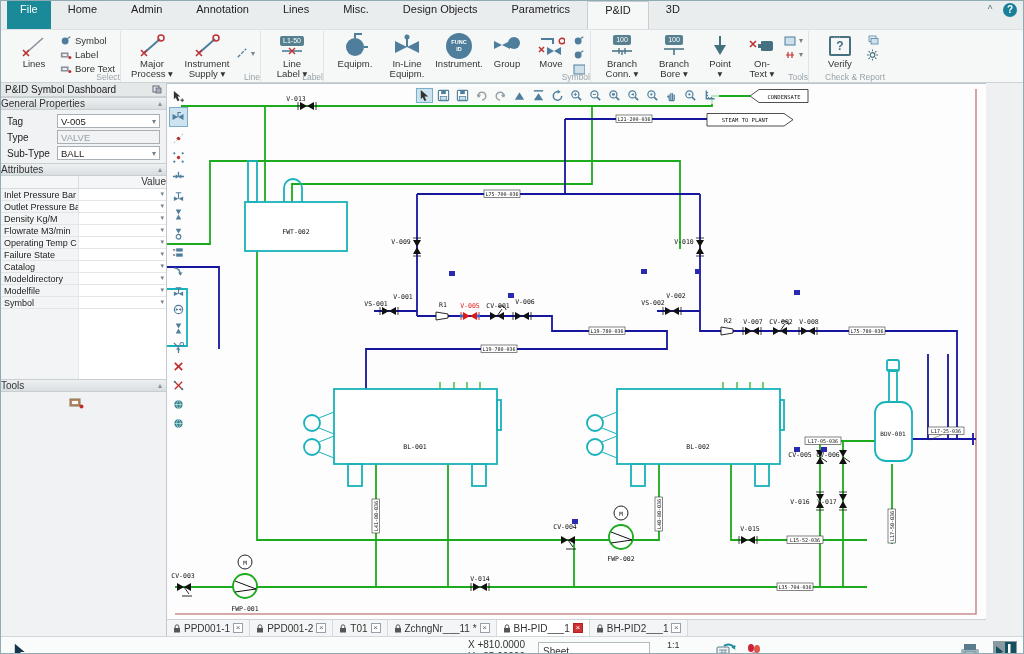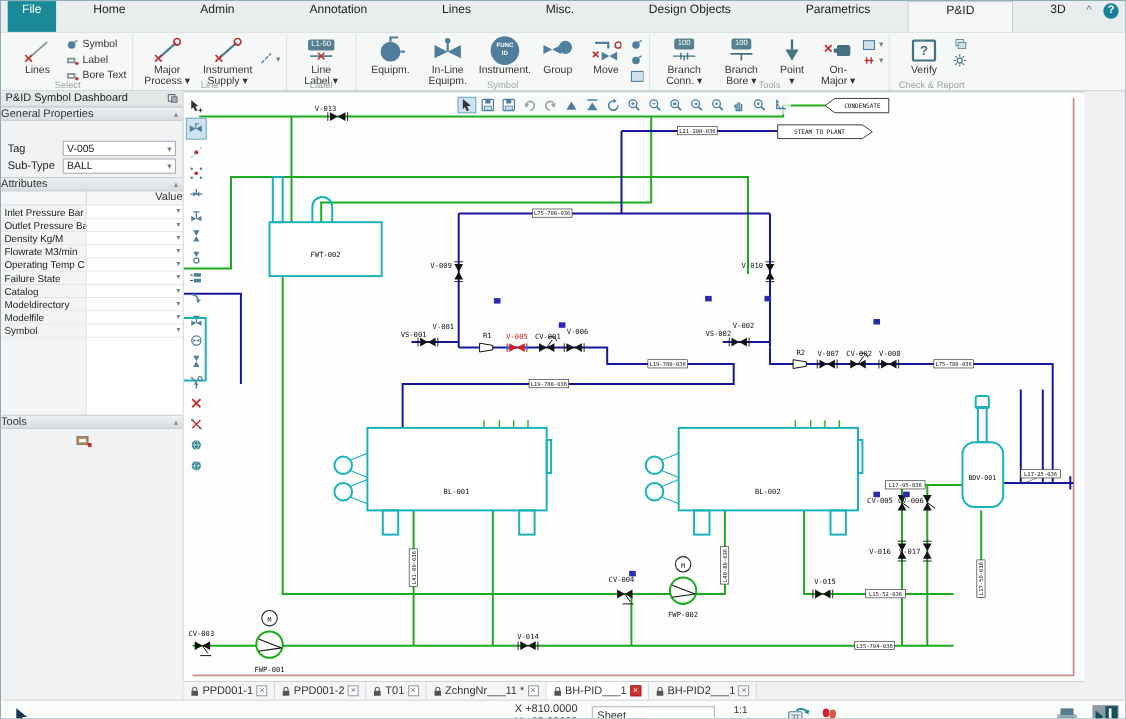--- a/index.html
+++ b/index.html
@@ -1,44 +1,44 @@
 <!DOCTYPE html>
 <html><head>
 <meta charset="utf-8">
 <style>
 *{box-sizing:border-box;margin:0;padding:0}
 html,body{width:1024px;height:654px;font-family:"Liberation Sans",sans-serif;background:#dfe4e6}
 .window{width:1024px;height:654px;position:relative;background:#eef0f1;overflow:hidden;border:1px solid #8fabb4}
 
 .tabstrip{height:29px;display:flex;align-items:stretch;background:#e9edee;padding-left:6px;position:relative;border-bottom:1px solid #dce1e3}
-.tab{padding:2px 34px;font-size:11px;color:#222;cursor:default}
+.tab{padding:2px 17px;font-size:11px;color:#222;cursor:default}
 .tab.file{background:#1a8a99;color:#fff;padding:2px 13px}
 .tab.active{background:#f6f8f8;border:1px solid #c8cdd0;border-bottom:none}
 .winicons{position:absolute;right:6px;top:2px;display:flex;gap:6px;align-items:center}
 .chev{width:14px;height:14px;color:#55707c;font-size:10px;text-align:center;line-height:14px}
 .helpdot{width:14px;height:14px;border-radius:50%;background:#1a7f99;color:#fff;font-size:10px;font-weight:bold;text-align:center;line-height:14px}
 
 .ribbon{height:53px;background:#f6f8f8;border-bottom:1px solid #ccd2d5;display:flex;padding:1px 2px 0;overflow:hidden}
 .rgroup{position:relative;display:flex;align-items:flex-start;padding:1px 5px 10px;border-right:1px solid #e0e4e6}
-.gtitle{position:absolute;bottom:0;left:0;right:0;text-align:center;font-size:8.5px;color:#9aa3a8;white-space:nowrap}
+.gtitle{position:absolute;bottom:0;left:0;right:0;text-align:right;font-size:8.5px;color:#9aa3a8;white-space:nowrap}
 .rbig{width:52px;display:flex;flex-direction:column;align-items:center;font-size:9.5px;color:#333;text-align:center;line-height:1.08;white-space:pre-line}
 .rbig .ric{height:27px;display:flex;align-items:center;justify-content:center}
 .rcol{display:flex;flex-direction:column;justify-content:flex-start;gap:1px;padding-top:2px}
 .rsmall{display:flex;align-items:center;gap:3px;font-size:9.5px;color:#333;height:13px;white-space:nowrap}
 .badge{background:#56808f;color:#fff;font-size:7px;padding:0 3px;border-radius:2px;line-height:10px;height:10px;display:inline-block}
 .funcid{width:26px;height:26px;border-radius:50%;background:#4e7e9c;color:#fff;font-size:5.5px;line-height:1.2;display:flex;flex-direction:column;align-items:center;justify-content:center;font-weight:bold}
 .verifyic{width:22px;height:20px;border:2px solid #44707f;border-radius:2px;color:#44707f;font-size:12px;font-weight:bold;text-align:center;line-height:16px;position:relative}
 .verifyic i{position:absolute;top:-8px;left:2px;font-style:normal;font-size:8px;letter-spacing:1px;color:#9aa}
 
 .main{display:flex;height:553px}
 .sidepanel{width:166px;background:#f0f2f3;display:flex;flex-direction:column;border-right:1px solid #c3c9cc}
 .sp-title{height:14px;background:#e4e8e9;border-bottom:1px solid #ccd1d4;font-size:10px;padding:1px 4px;display:flex;justify-content:space-between;align-items:center;color:#222}
 .sp-sec{height:13px;background:linear-gradient(#eef1f2,#d8dde0);border-top:1px solid #c9ced1;border-bottom:1px solid #c9ced1;font-size:10px;color:#333;position:relative;line-height:12px}
 .sp-sec .col{position:absolute;right:4px;top:0;color:#8a939a;font-size:8px}
-.sp-fields{padding:17px 4px 2px}
+.sp-fields{padding:3px 4px 2px}
 .sp-field{display:flex;align-items:center;padding:1px 2px;gap:4px;height:16px}
 .sp-field label{width:46px;font-size:10px;color:#222}
 .combo{flex:1;height:14px;background:#fff;border:1px solid #a9b0b5;font-size:9.5px;padding:0 3px;display:flex;justify-content:space-between;align-items:center;color:#222}
 .combo .car{color:#788089;font-size:8px}
 .combo.disabled{background:#f1f2f3;color:#9aa1a6}
 .attr-head{display:flex;height:13px;font-size:10px;border-bottom:1px solid #d8dcdf;background:#f4f6f7}
 .attr-head .hn{width:78px;border-right:1px solid #d8dcdf}
 .attr-head .hv{flex:1;text-align:right;color:#333}
 .attr-row{display:flex;height:12px;border-bottom:1px solid #e3e6e8}
 .attr-name{width:78px;background:#f3f4f5;font-size:9px;padding:0 3px;border-right:1px solid #e3e6e8;white-space:nowrap;overflow:hidden;line-height:12px;color:#222}
@@ -434,21 +434,21 @@
               <use href="#r-point"></use>
             </svg></span>
         <span>Point
 ▾</span>
       </div>
       <div class="rbig" style="width:44px">
         <span class="ric"><svg width="28" height="26">
               <use href="#r-onsheet"></use>
             </svg></span>
         <span>On-
-Major ▾</span>
+Text ▾</span>
       </div>
       <div class="rcol">
         <div class="rsmall">
             <svg width="12" height="12">
               <rect x="1" y="2" width="10" height="8" fill="#cfe0ea" stroke="#4e7e9c"></rect>
             </svg>
             <span style="color:#788089;font-size:8px">▾</span>
           </div>
         <div class="rsmall">
             <svg width="12" height="12">
@@ -491,20 +491,26 @@
             <rect x="4" y="3" width="5" height="5" fill="#aab" stroke="#667" stroke-width=".8"></rect>
           </svg>
       </div>
       <div class="sp-sec"><span>General Properties</span><span class="col">▴</span></div>
       <div class="sp-fields">
         <div class="sp-field">
           <label>Tag</label>
           <div class="combo">
               <span>V-005</span>
               <span class="car">▾</span>
+            </div>
+        </div>
+        <div class="sp-field">
+          <label>Type</label>
+          <div class="combo disabled">
+              <span>VALVE</span>
             </div>
         </div>
         <div class="sp-field">
           <label>Sub-Type</label>
           <div class="combo">
               <span>BALL</span>
               <span class="car">▾</span>
             </div>
         </div>
       </div>

